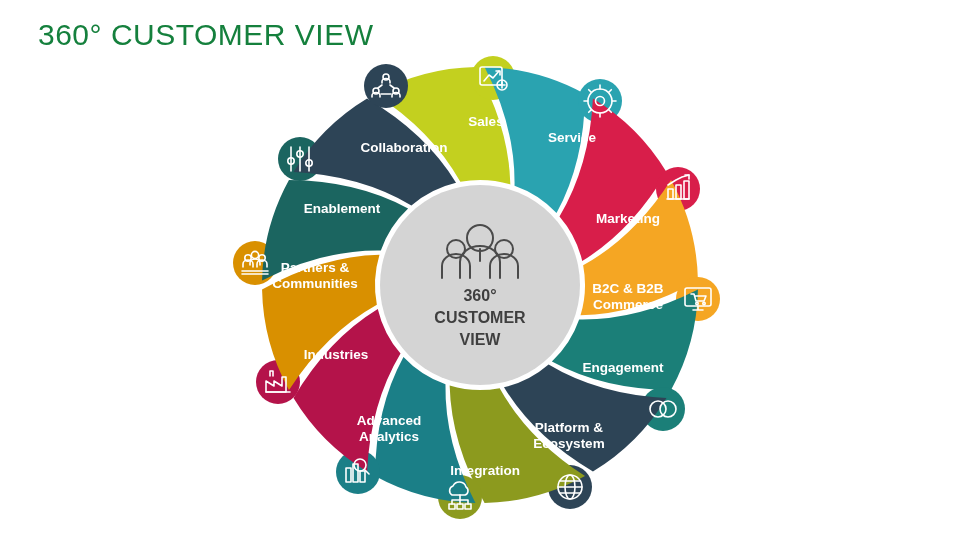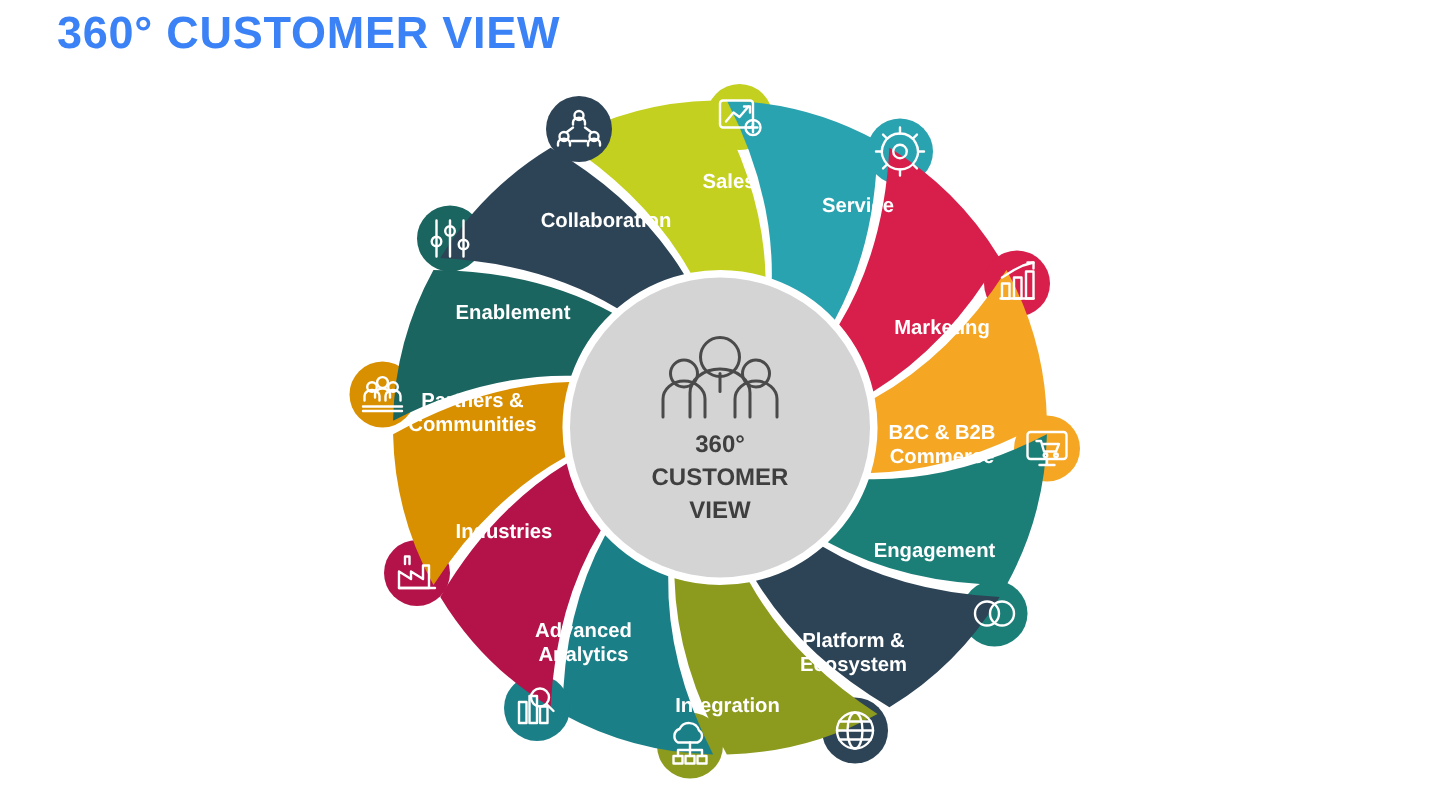--- a/index.html
+++ b/index.html
@@ -5,24 +5,24 @@
   html,body{margin:0;padding:0;}
   body{
     width:960px;height:540px;
     background:#ffffff;
     font-family:"Liberation Sans", sans-serif;
     overflow:hidden;
     position:relative;
   }
   #title{
     position:absolute;
-    left:38px; top:6px;
+    left:38px; top:18px;
     font-size:30px;
-    font-weight:bold;
-    color:#3b82f6;
+    font-weight:normal;
+    color:#15803d;
     letter-spacing:0.5px;
   }
   #wheel-wrap{
     position:absolute;
     left:0; top:0;
     width:960px; height:540px;
   }
   svg{display:block;}
   .petal-label{
     fill:#ffffff;

